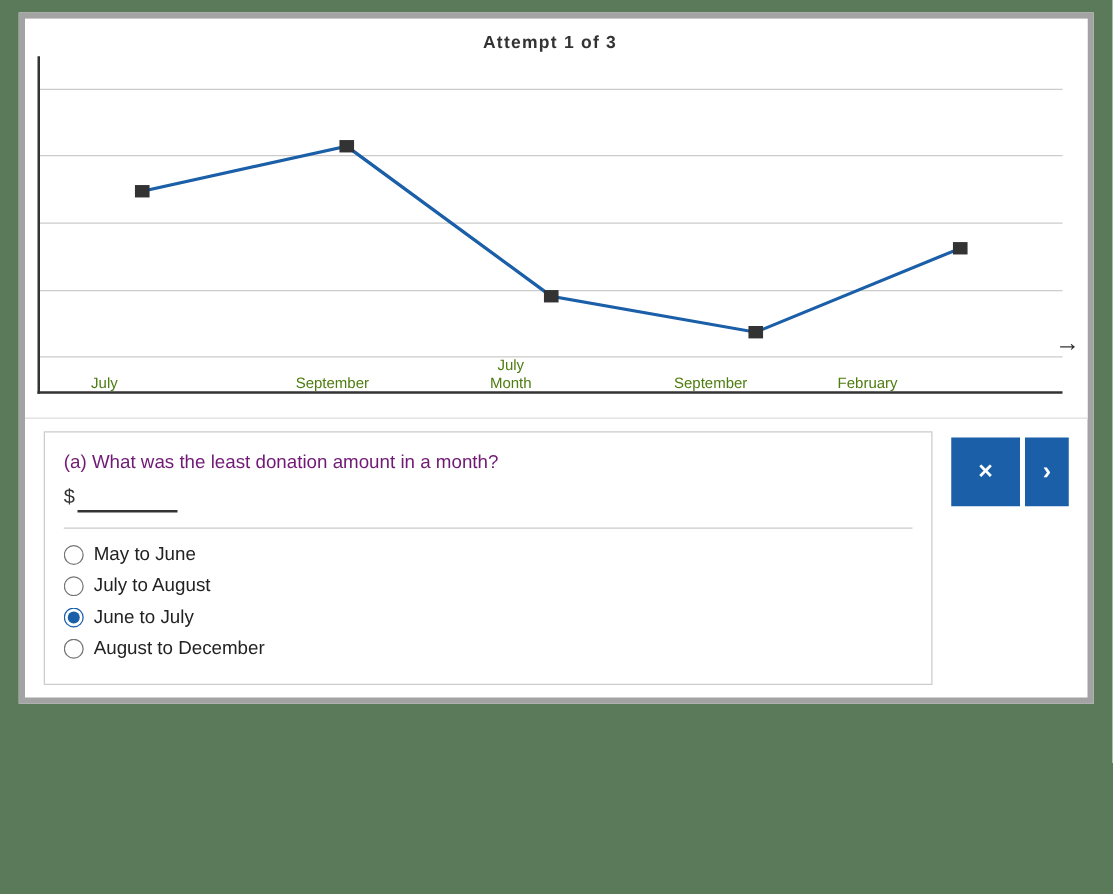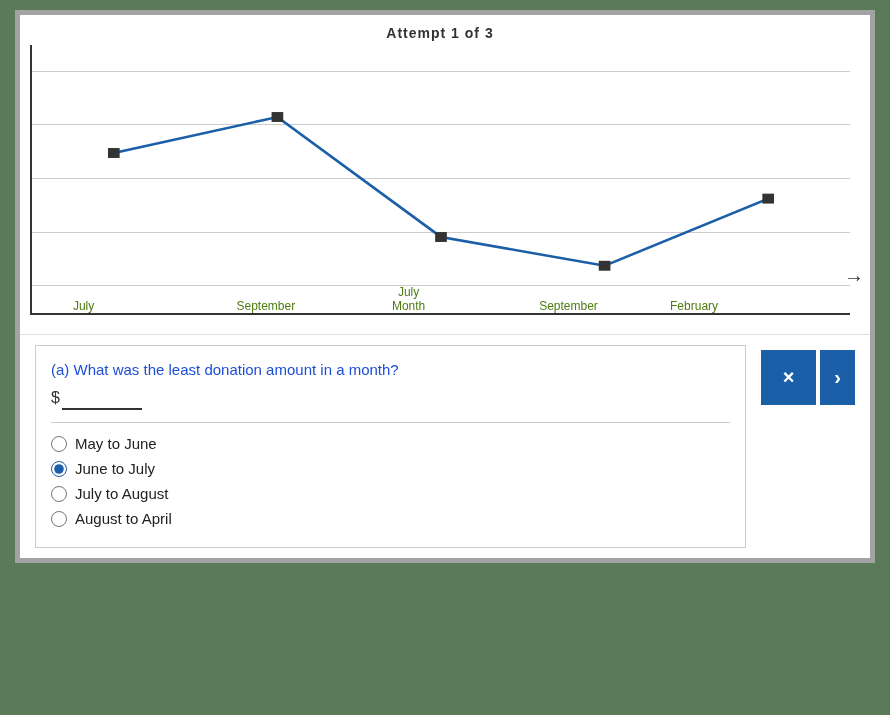--- a/index.html
+++ b/index.html
@@ -115,21 +115,21 @@
     }
 
     .question-a {
       border-bottom: 1px solid #ccc;
       padding-bottom: 12px;
       margin-bottom: 12px;
     }
 
     .question-text {
       font-size: 15px;
-      color: #1d4ed8;
+      color: #701a75;
       margin-bottom: 8px;
     }
 
     .dollar-input-row {
       display: flex;
       align-items: center;
       gap: 2px;
     }
 
     .dollar-sign {
@@ -263,30 +263,30 @@
         </div>
       </div>
 
       <div class="question-b">
         <div class="radio-options">
           <label class="radio-option">
             <input type="radio" name="decrease" value="may_june" style="">
             <span>May to June</span>
           </label>
           <label class="radio-option">
+            <input type="radio" name="decrease" value="july_august" style="">
+            <span>July to August</span>
+          </label>
+          <label class="radio-option">
             <input type="radio" name="decrease" value="june_july" checked="" style="">
             <span>June to July</span>
           </label>
           <label class="radio-option">
-            <input type="radio" name="decrease" value="july_august" style="">
-            <span>July to August</span>
-          </label>
-          <label class="radio-option">
             <input type="radio" name="decrease" value="aug_sept" style="">
-            <span>August to April</span>
+            <span>August to December</span>
           </label>
         </div>
       </div>
     </div>
 
     <div class="buttons-panel">
       <button class="btn-x">×</button>
       <button class="btn-next">›</button>
     </div>
   </div>

